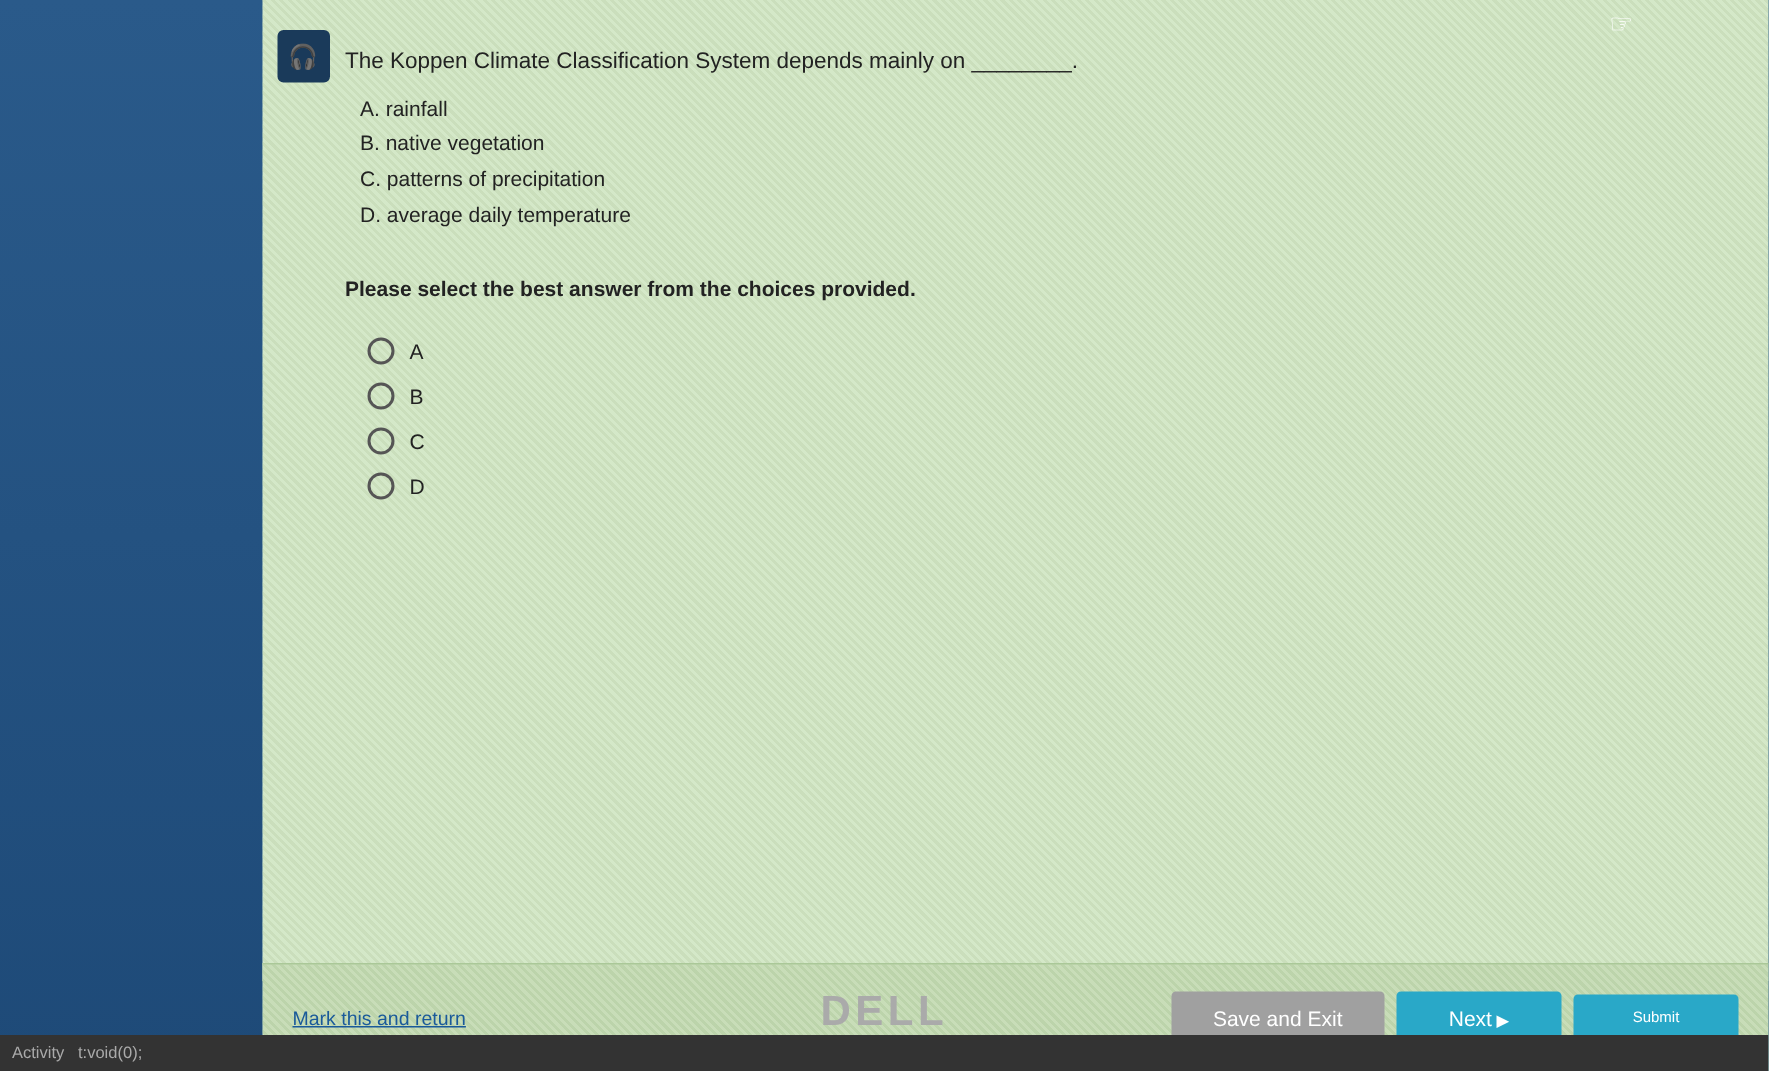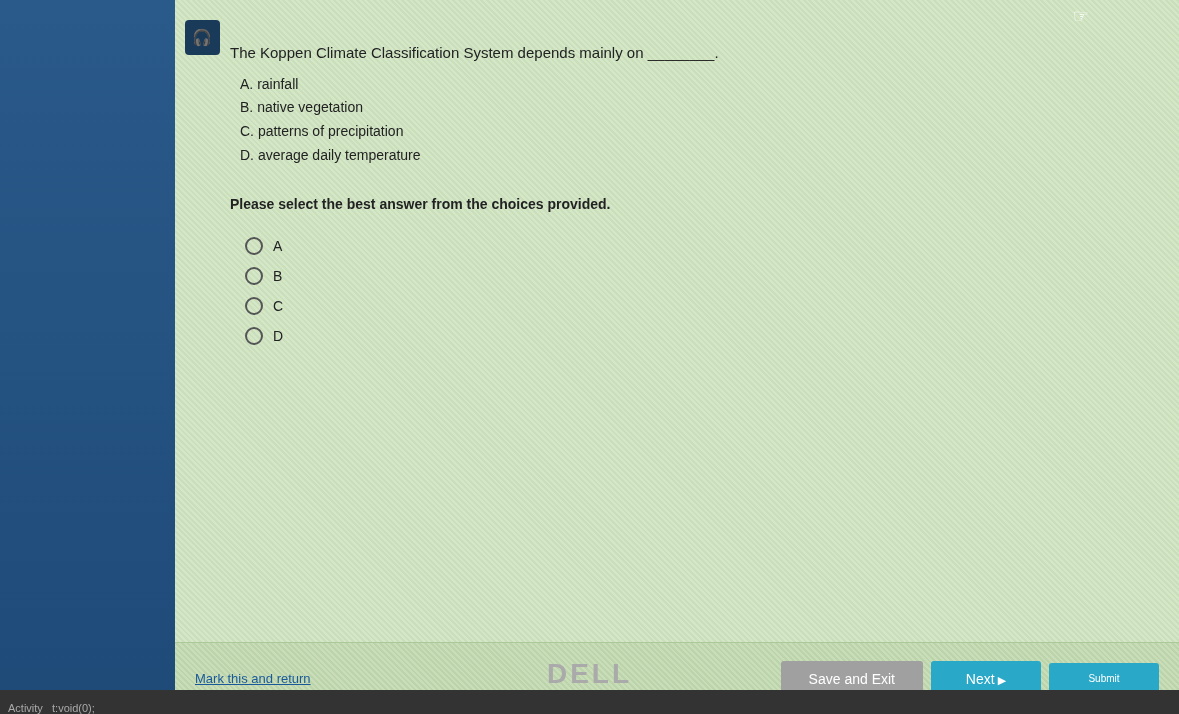--- a/index.html
+++ b/index.html
@@ -61,21 +61,20 @@
       color: white;
       font-size: 16px;
     }
 
     .question-text {
       font-size: 15px;
       color: #222;
       line-height: 1.5;
       margin-bottom: 8px;
       font-weight: 400;
-      margin-top: 12px;
     }
 
     .choices-list {
       list-style: none;
       margin-bottom: 28px;
       margin-left: 10px;
     }
 
     .choices-list li {
       font-size: 14px;
@@ -204,21 +203,21 @@
     }
 
     .status-bar {
       position: absolute;
       bottom: 0;
       left: 0;
       right: 0;
       height: 24px;
       background: #333;
       display: flex;
-      align-items: flex-end;
+      align-items: center;
       padding: 0 8px;
     }
 
     .status-text {
       color: #aaa;
       font-size: 11px;
     }
 
     .dell-logo {
       position: absolute;

